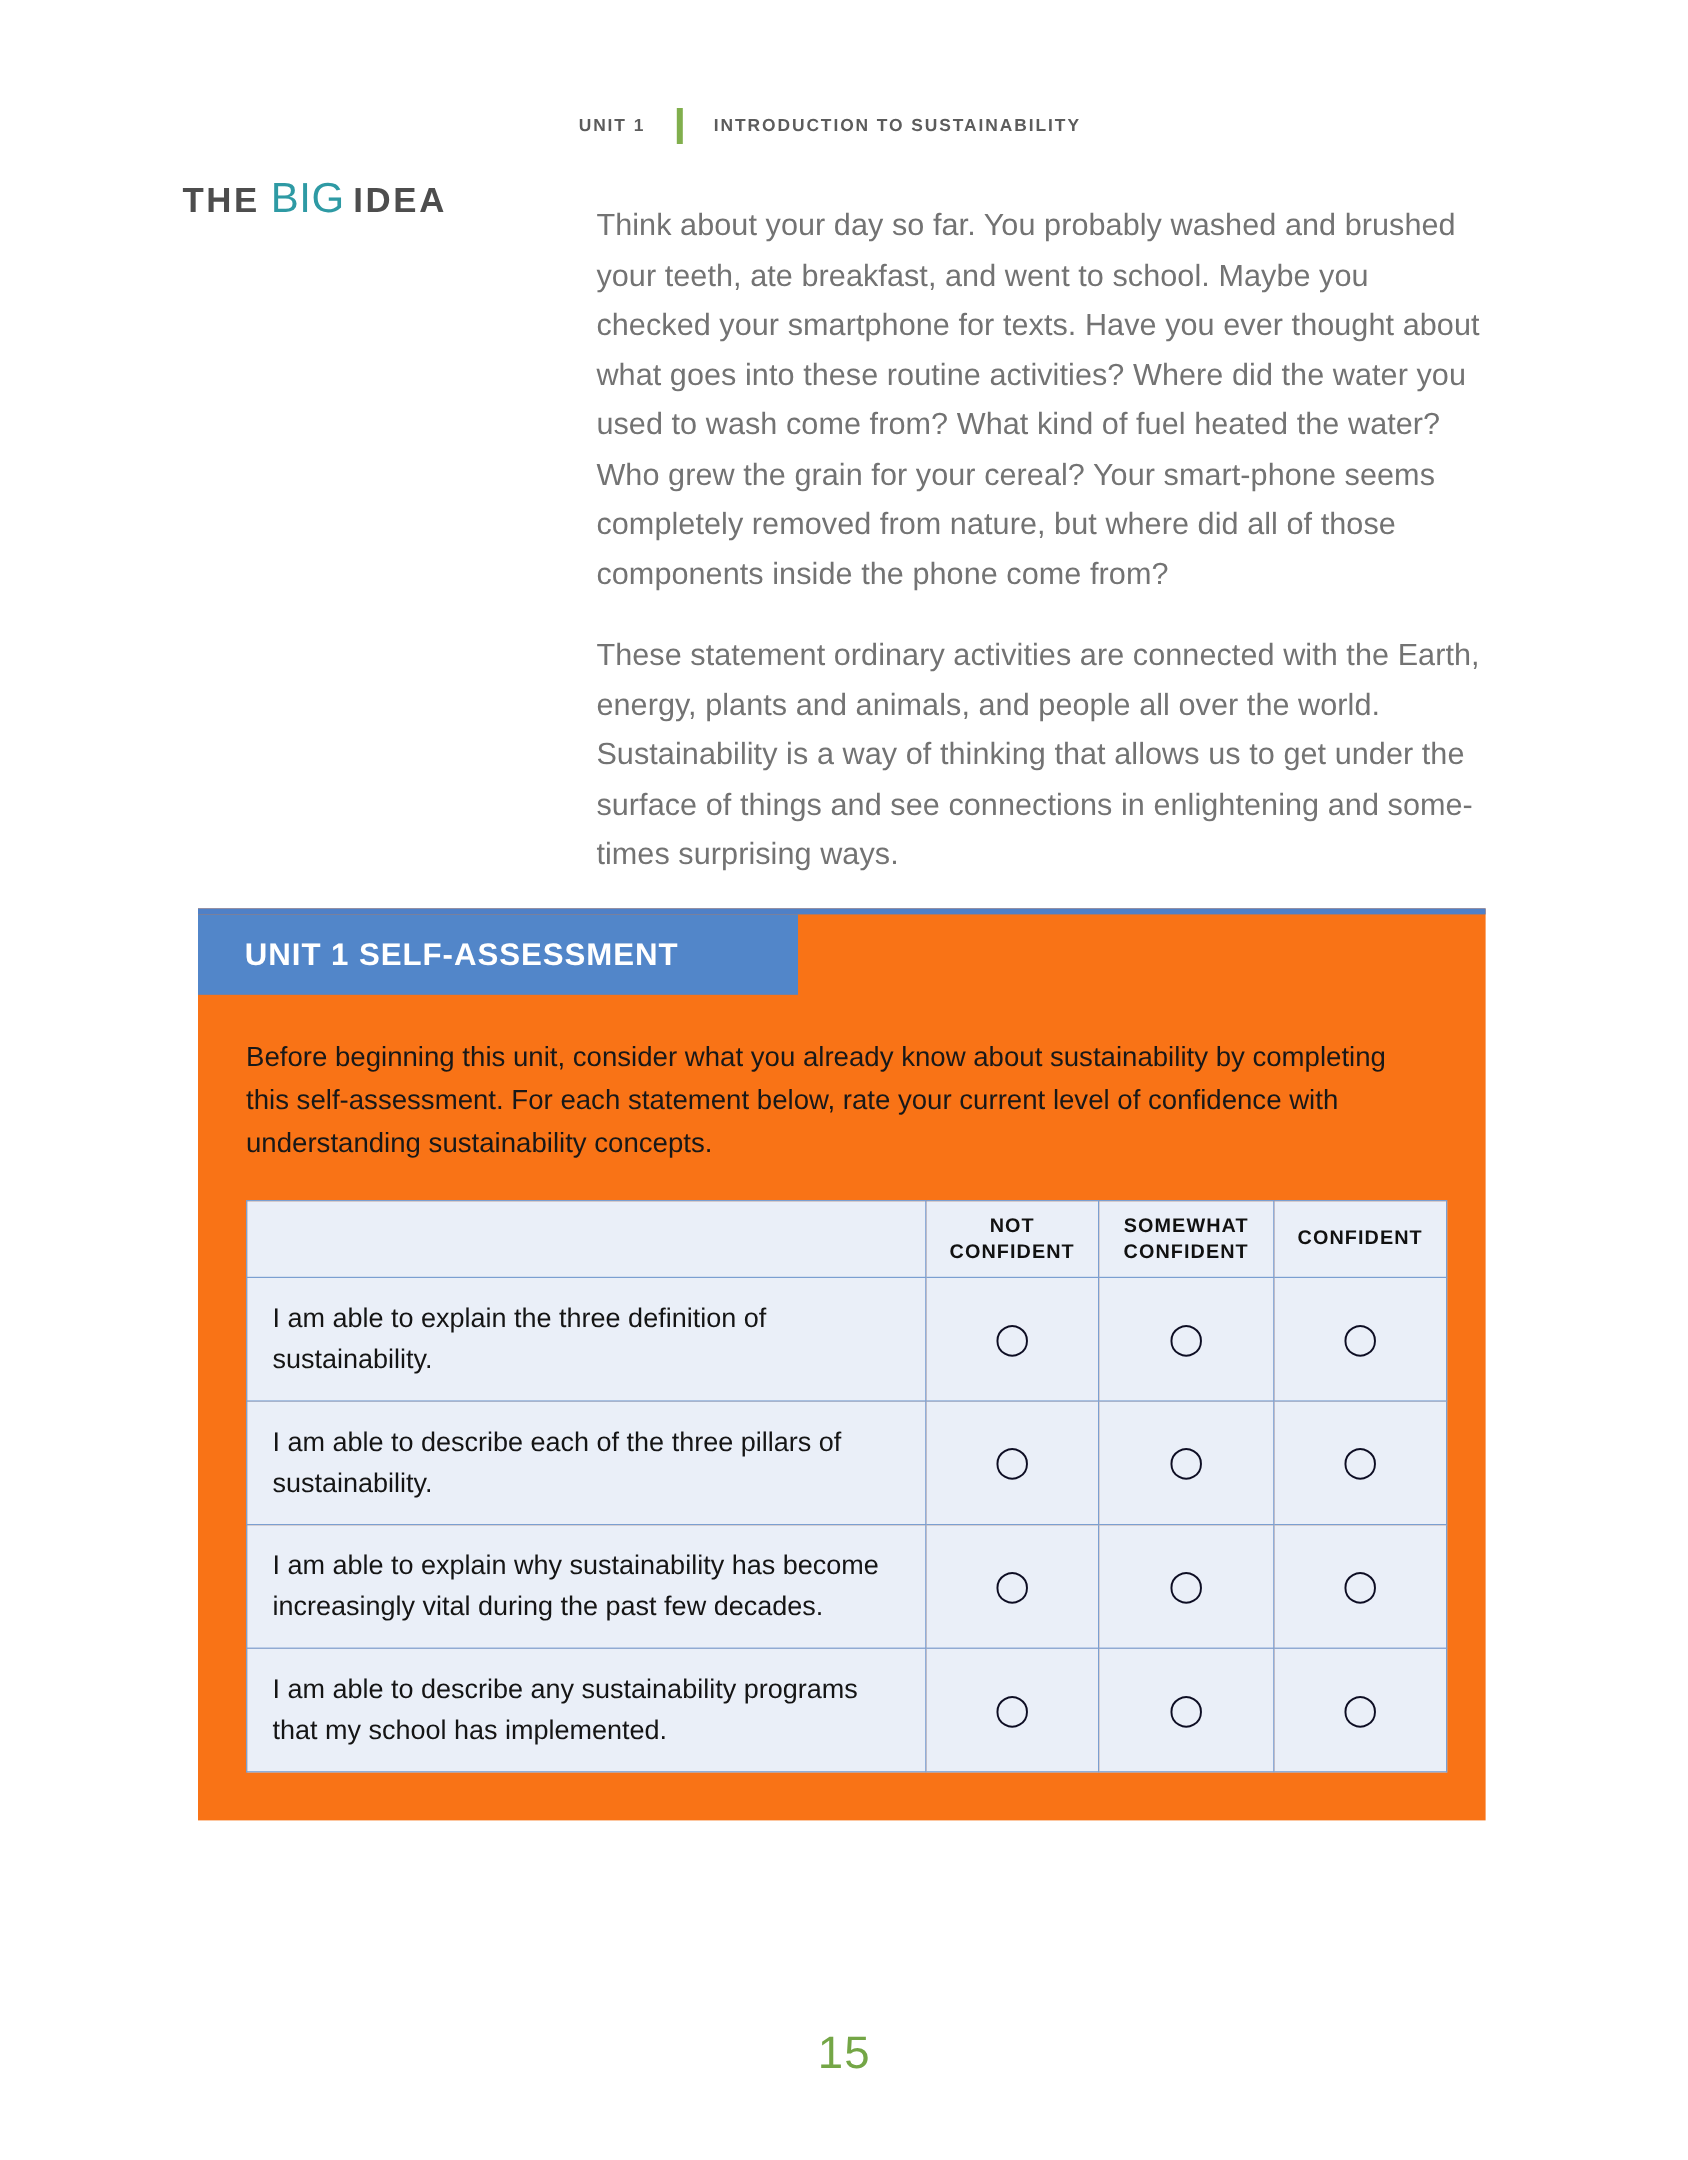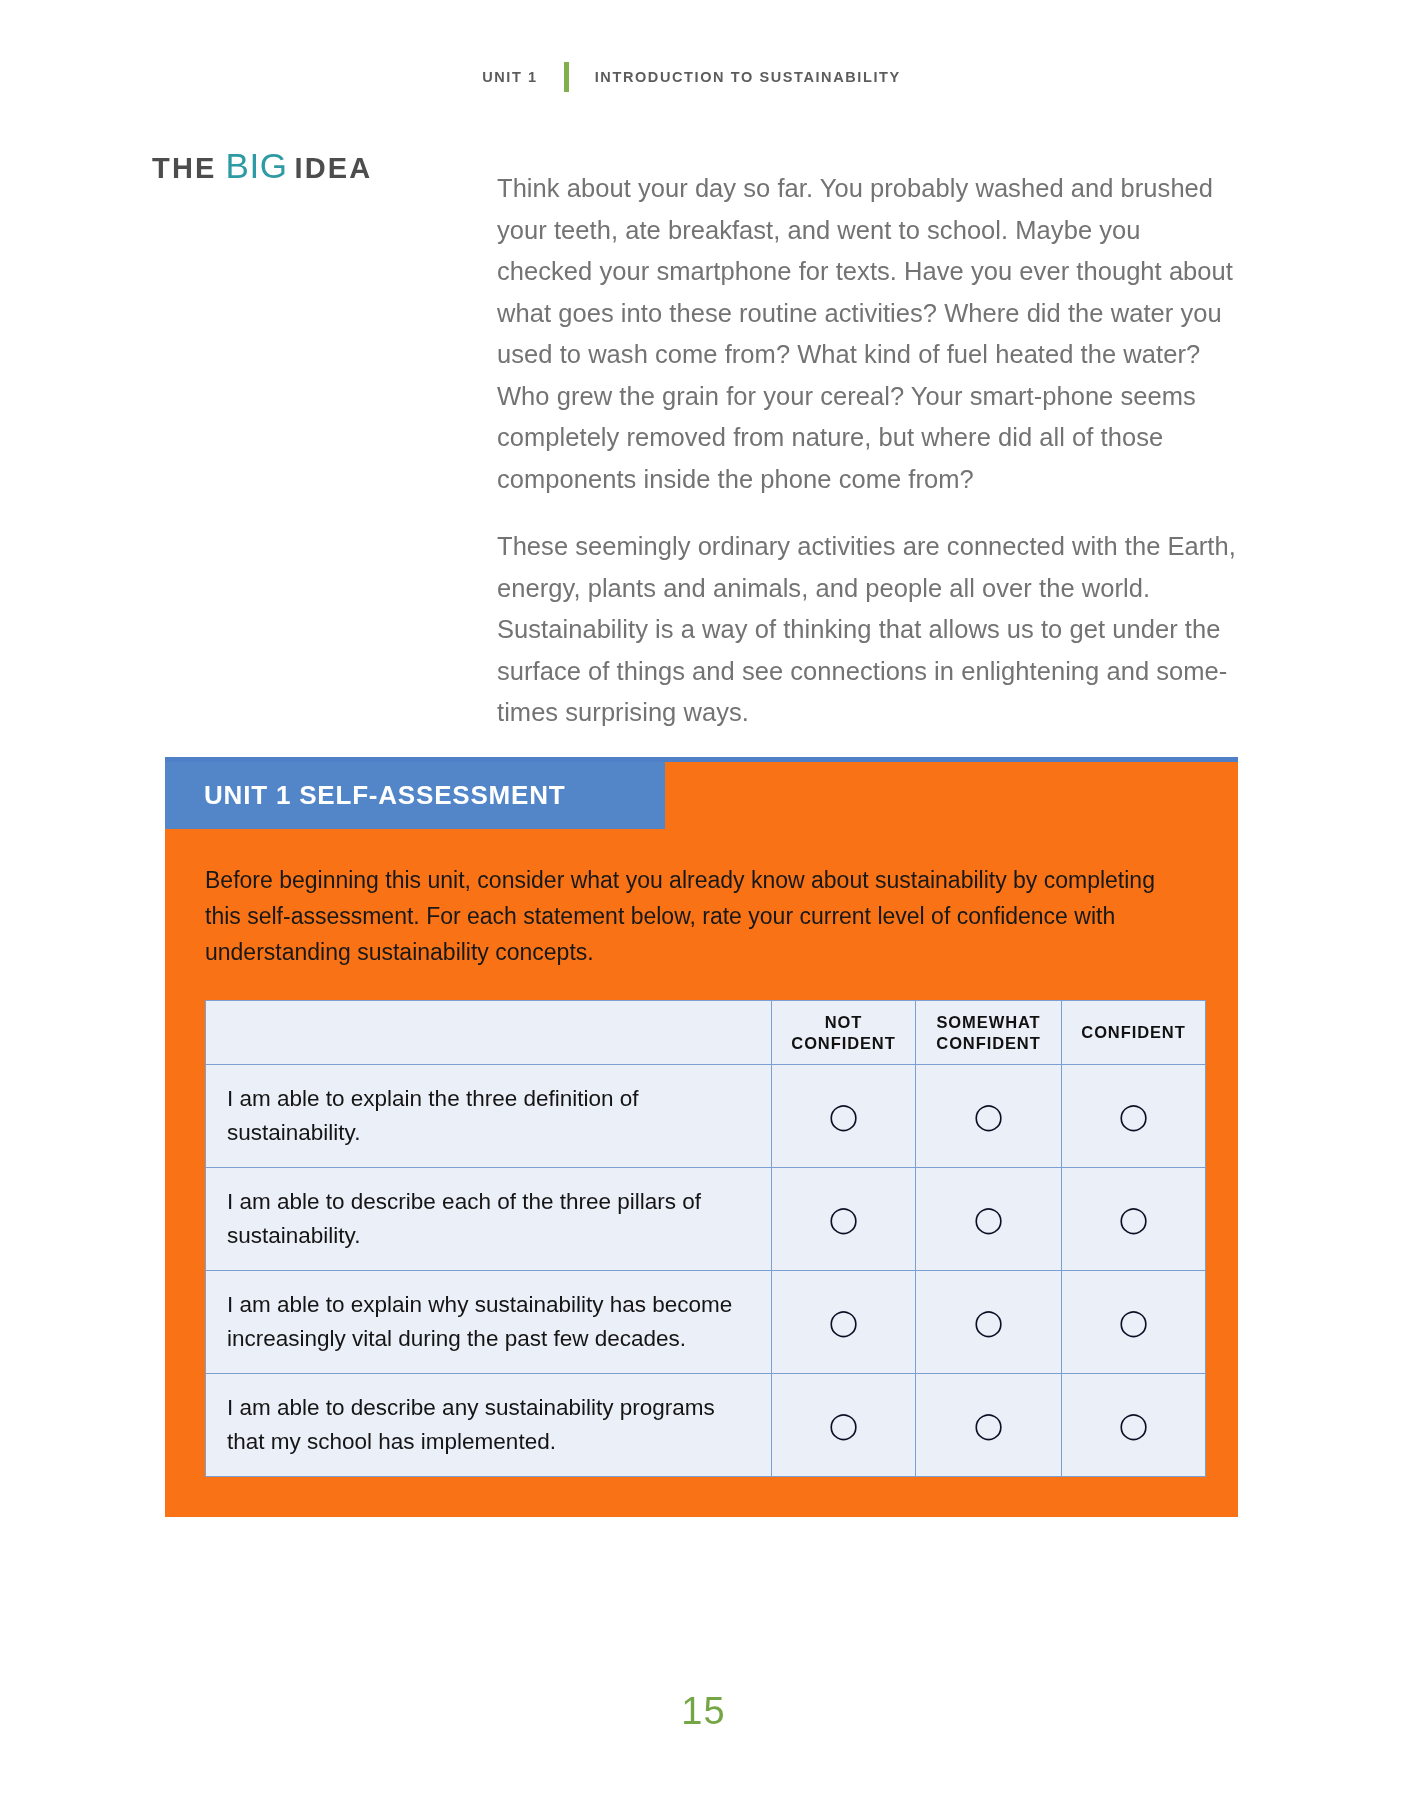--- a/index.html
+++ b/index.html
@@ -30,20 +30,21 @@
     left: 0;
     width: 1407px;
     display: flex;
     justify-content: center;
     align-items: stretch;
   }
   .rh-inner {
     display: flex;
     align-items: center;
     transform: translateX(-12px);
+    margin-top: 28px;
   }
   .rh-unit {
     font-size: 14.5px;
     font-weight: bold;
     letter-spacing: 1.6px;
     color: #5c5c5c;
     text-transform: uppercase;
     white-space: nowrap;
   }
   .rh-rule {
@@ -226,21 +227,21 @@
   </div>
 
   <div class="bigidea">
     <span class="bi-the">THE</span>
     <span class="bi-big">BIG</span>
     <span class="bi-idea">IDEA</span>
   </div>
 
   <div class="body-col">
     <p>Think about your day so far. You probably washed and brushed your teeth, ate breakfast, and went to school. Maybe you checked your smartphone for texts. Have you ever thought about what goes into these routine activities? Where did the water you used to wash come from? What kind of fuel heated the water? Who grew the grain for your cereal? Your smart-phone seems completely removed from nature, but where did all of those components inside the phone come from?</p>
-    <p>These seemingly ordinary activities are connected with the Earth, energy, plants and animals, and people all over the world. Sustainability is a way of thinking that allows us to get under the surface of things and see connections in enlightening and some-times surprising ways.</p>
+    <p>These statement ordinary activities are connected with the Earth, energy, plants and animals, and people all over the world. Sustainability is a way of thinking that allows us to get under the surface of things and see connections in enlightening and some-times surprising ways.</p>
   </div>
 
   <div class="sa-panel">
 
     <p class="sa-intro">Before beginning this unit, consider what you already know about sustainability by completing this self-assessment. For each statement below, rate your current level of confidence with understanding sustainability concepts.</p>
 
     <div class="sa-table-wrap">
       <table class="sa-table">
         <thead>
           <tr>

